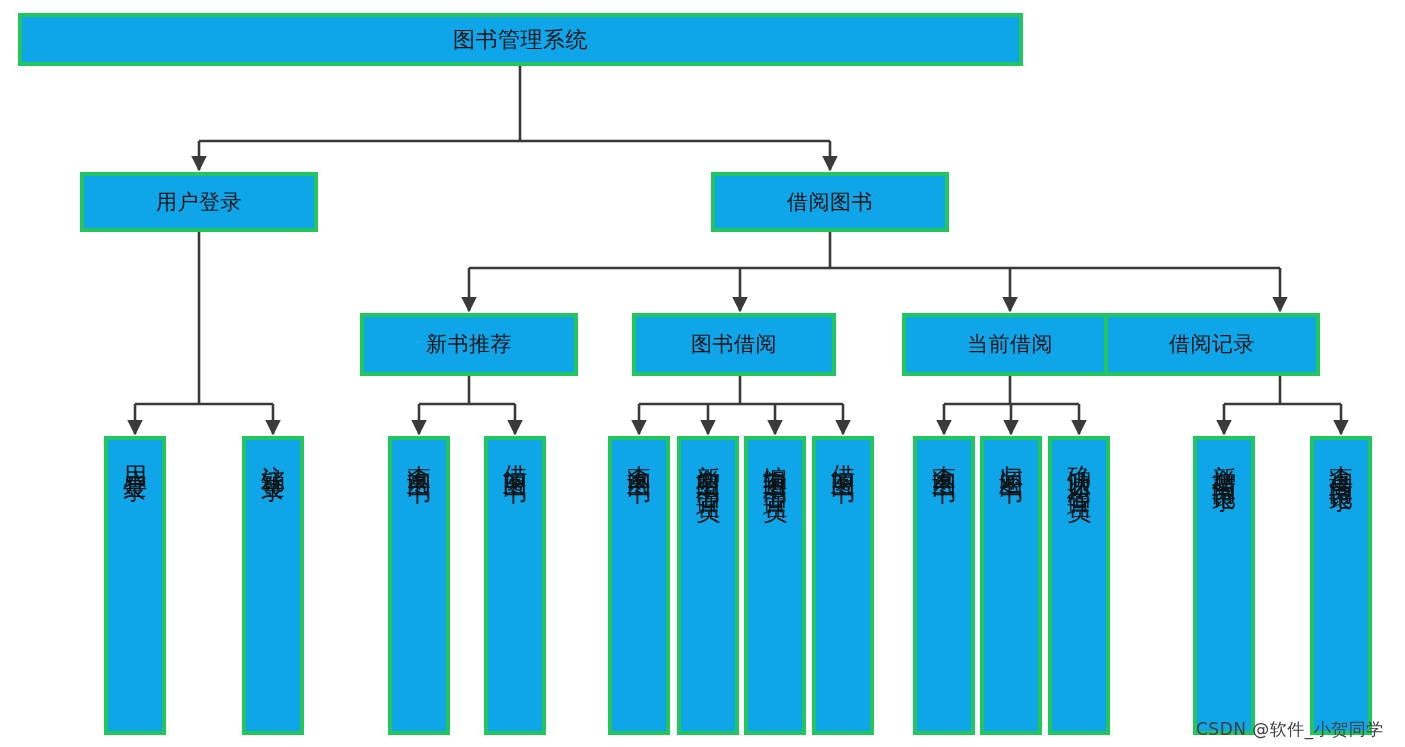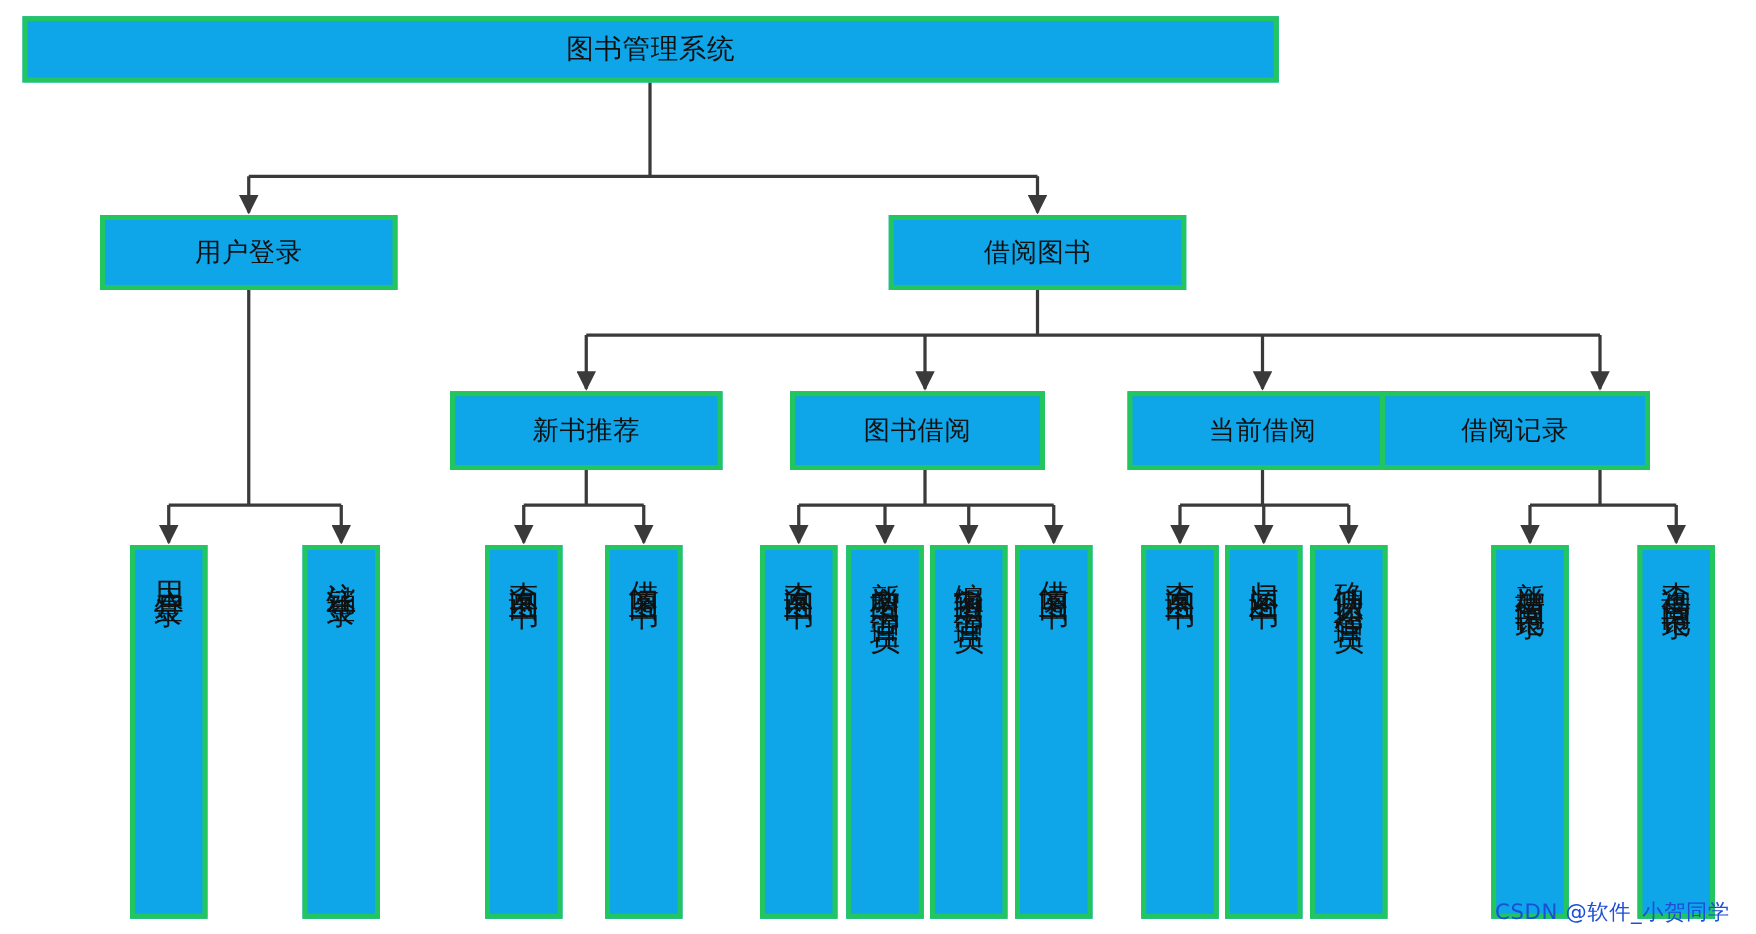--- a/index.html
+++ b/index.html
@@ -61,21 +61,21 @@
     writing-mode: vertical-rl;
     text-orientation: upright;
     font-size: 24px;
     line-height: 1;
     letter-spacing: 5px;
     white-space: nowrap;
   }
   .watermark {
     position: absolute;
     font-size: 17px;
-    color: #1d4ed8;
+    color: #404040;
     white-space: nowrap;
     letter-spacing: 0.5px;
     user-select: none;
   }
 </style>
 </head>
 <body>
 
 <div id="canvas">
 

